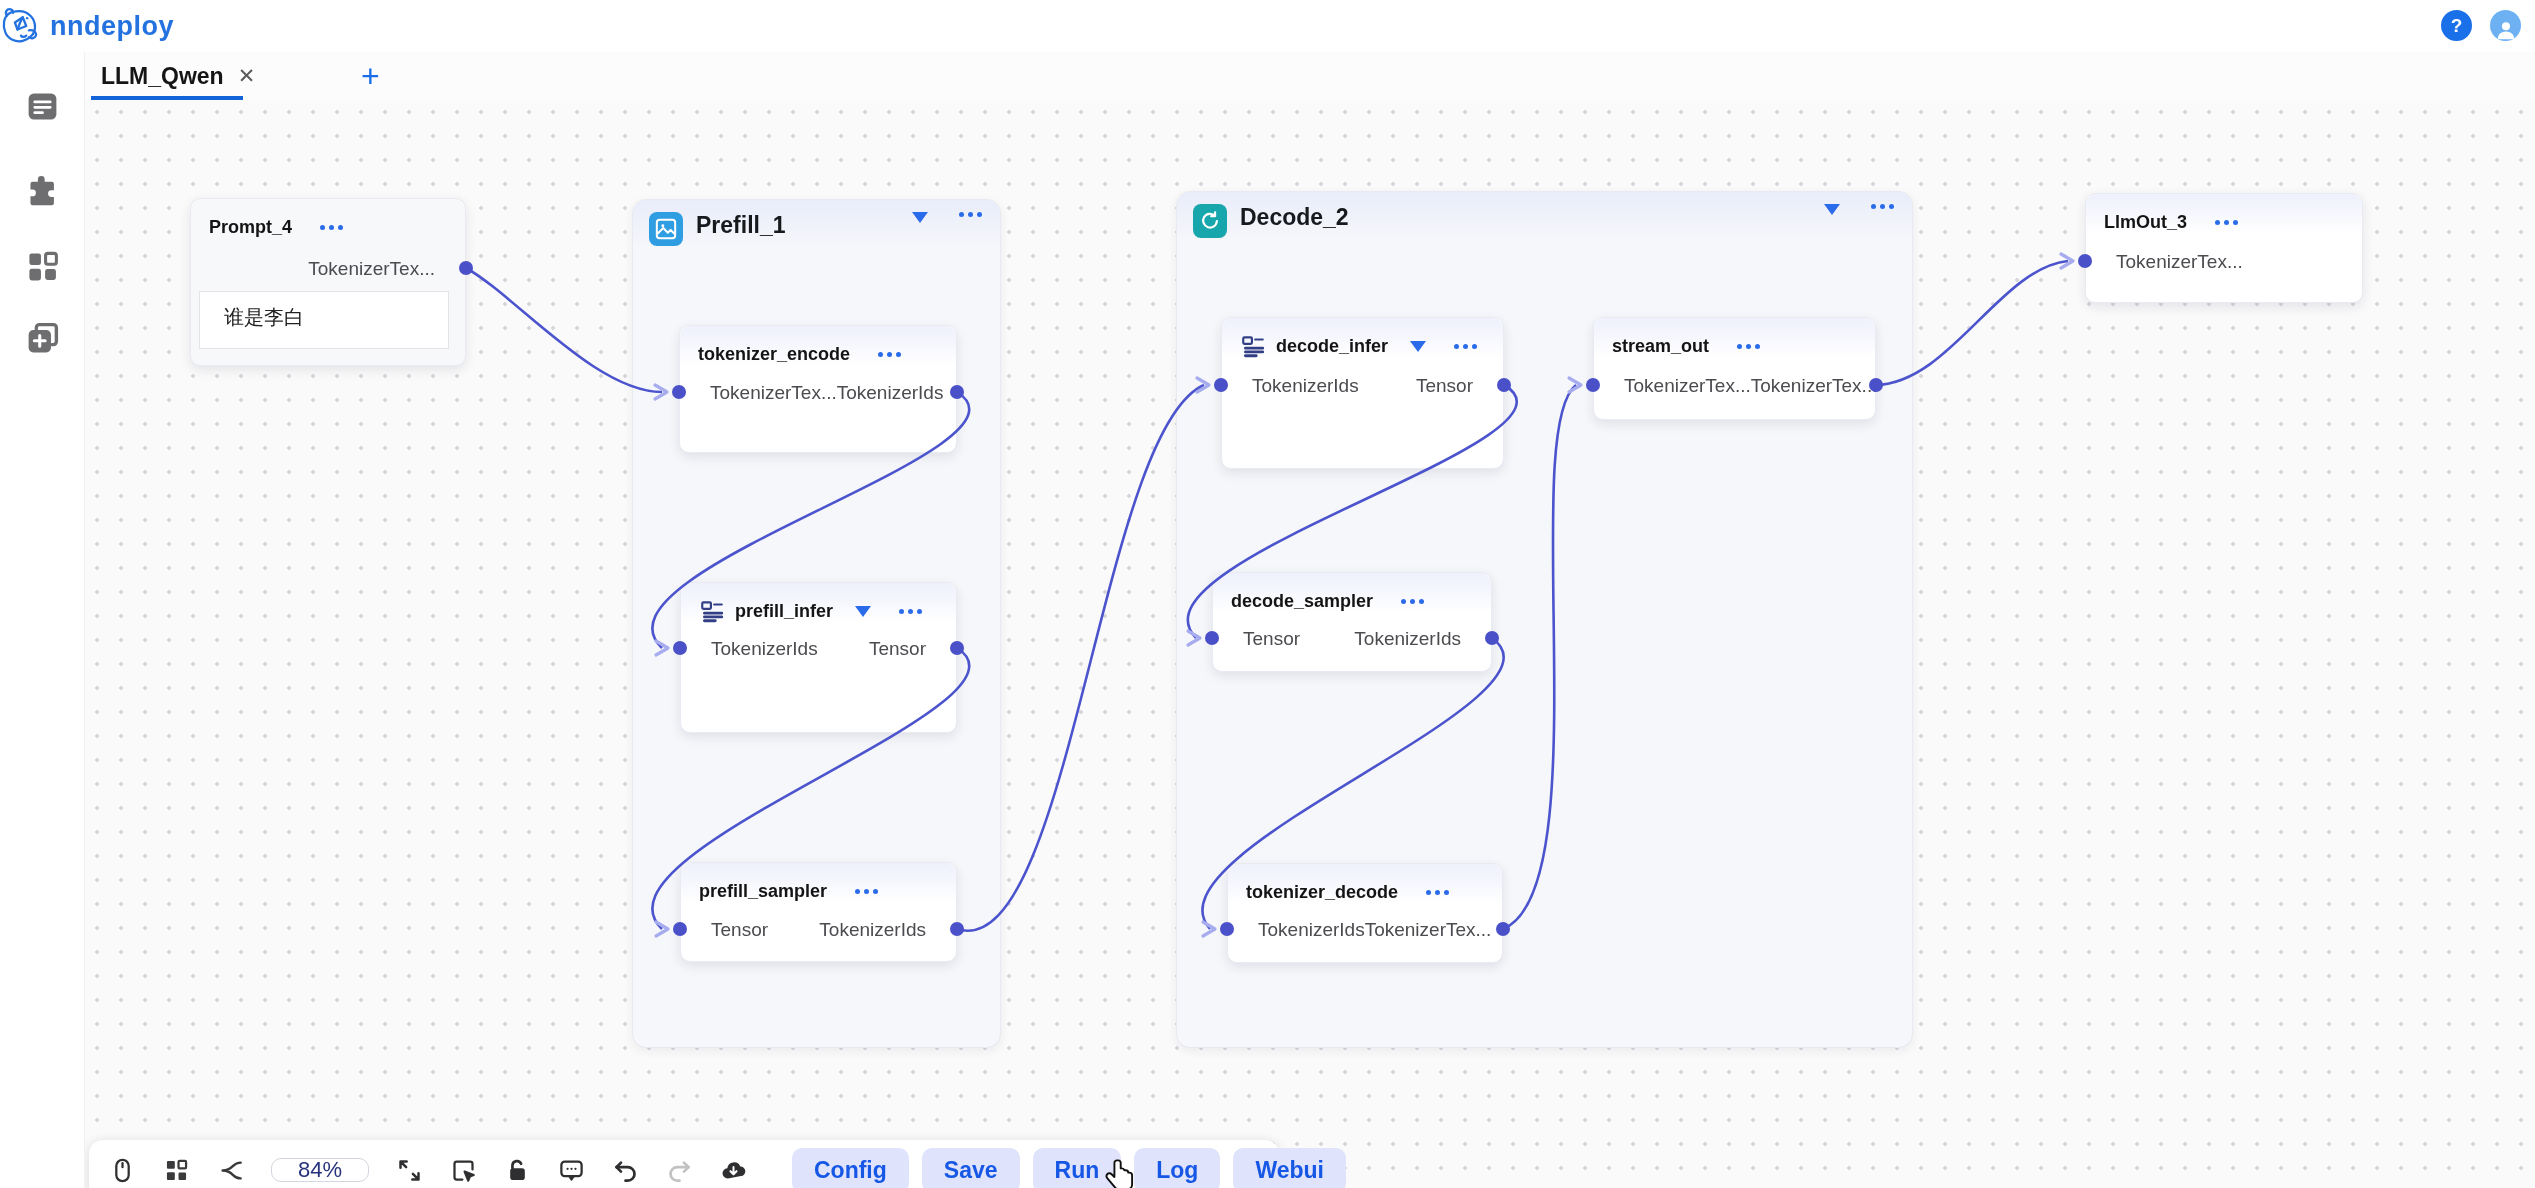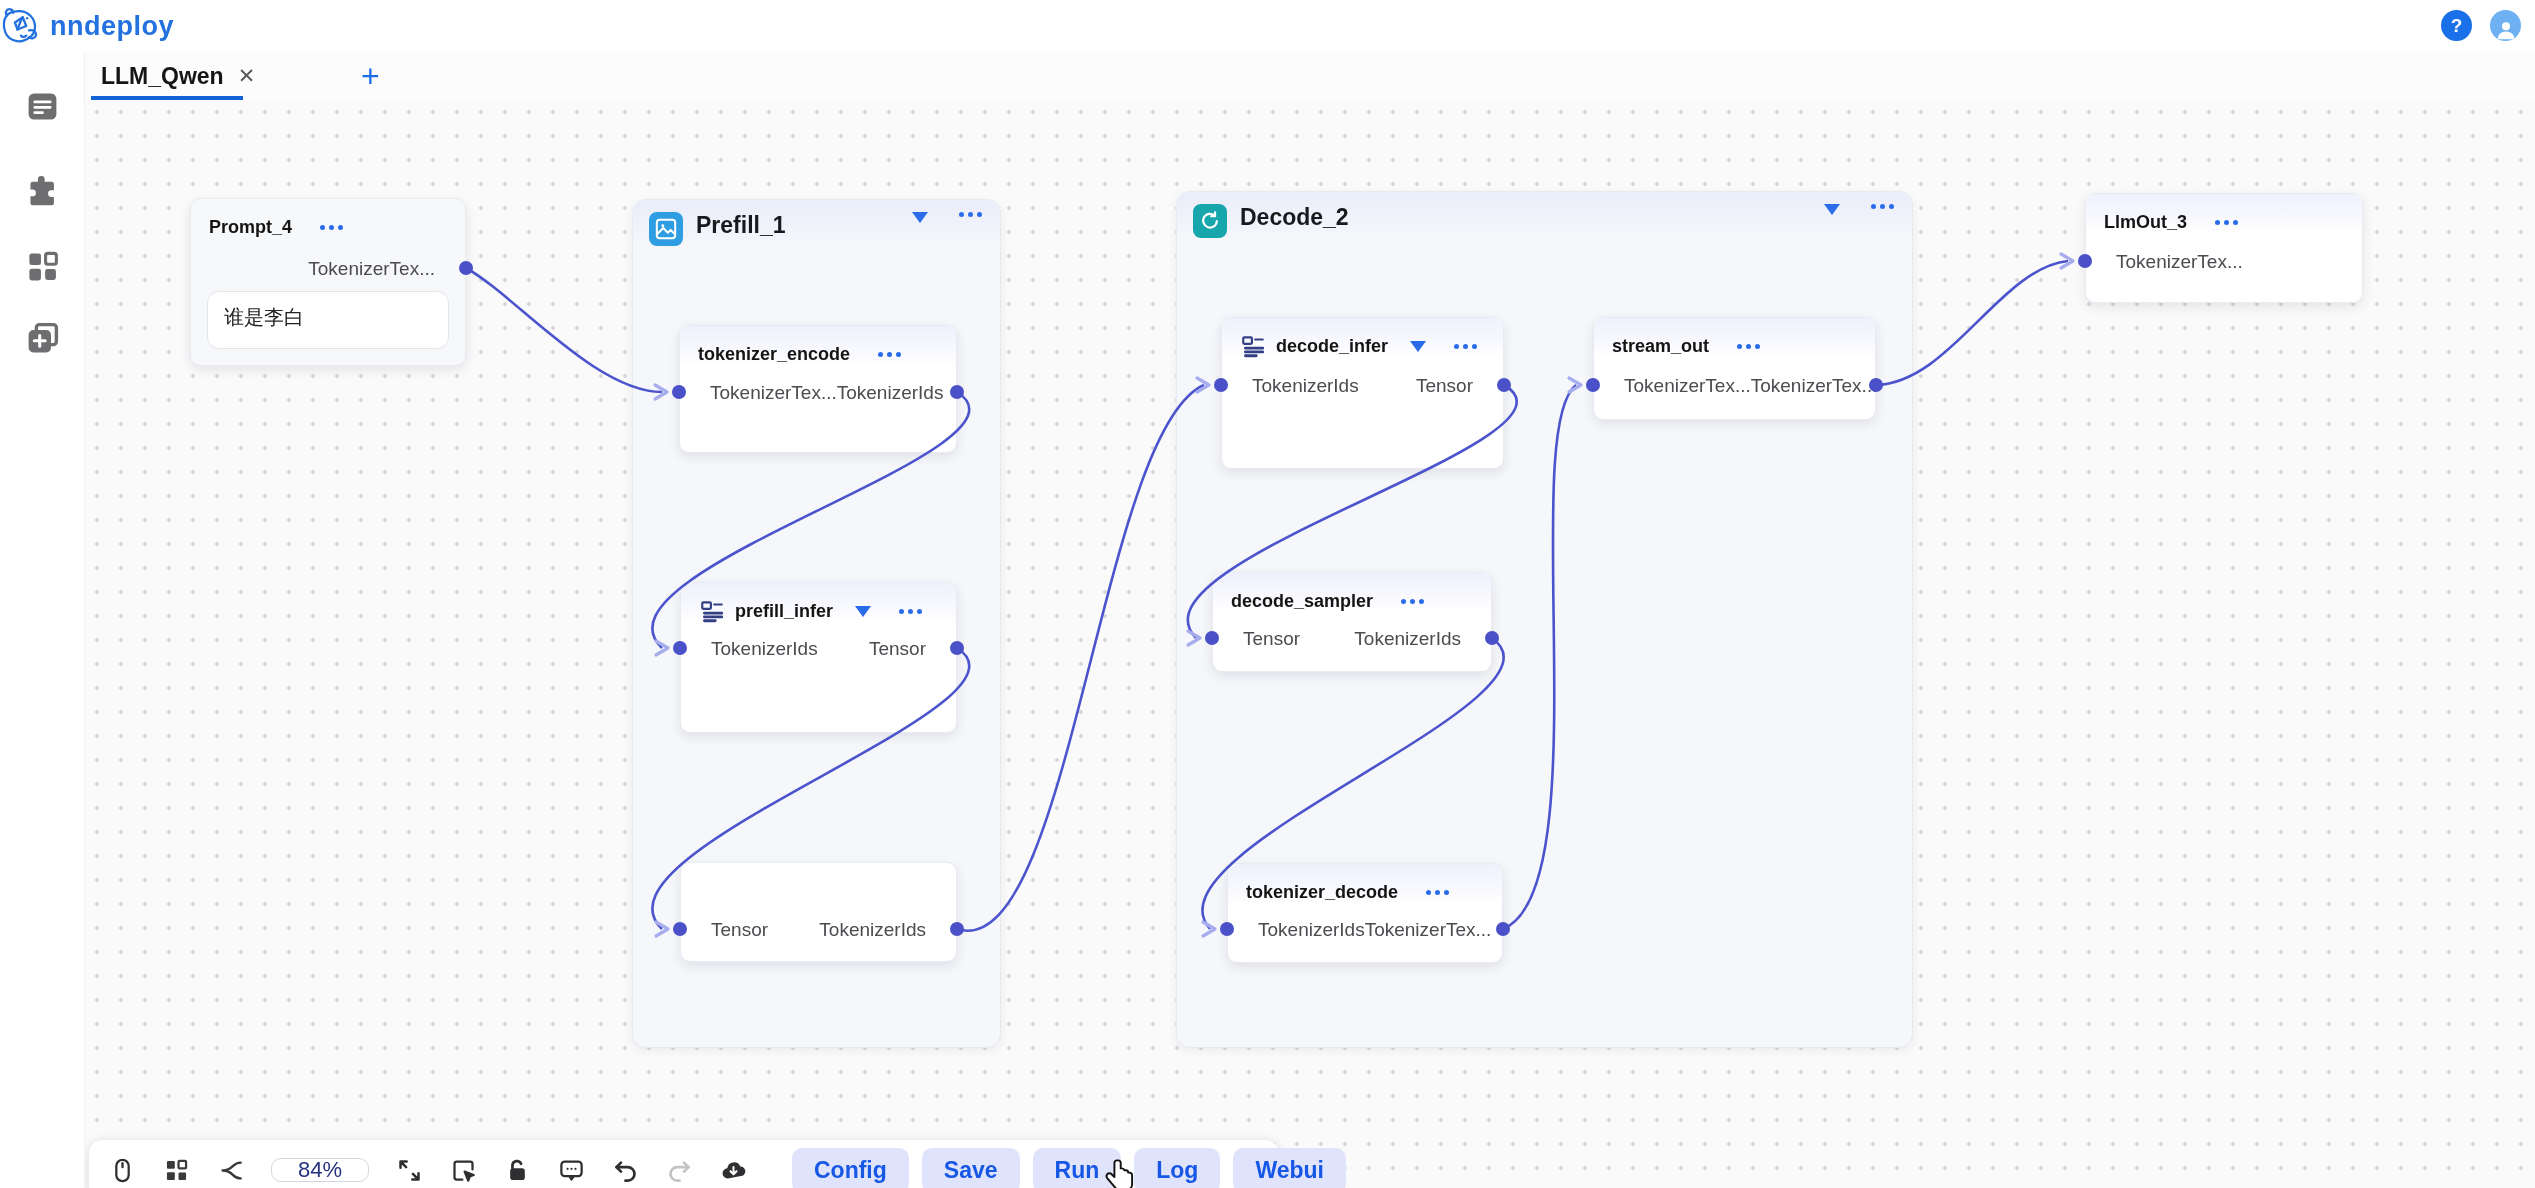--- a/index.html
+++ b/index.html
@@ -59,23 +59,23 @@
   .out-only { justify-content:flex-end; }
 
   .ml-auto { margin-left:auto; }
   .tri { width:0; height:0; border-left:8px solid transparent; border-right:8px solid transparent;
     border-top:11px solid #2a6bea; margin-left:auto; }
   .tri.inline { margin-left:12px; }
   .dots { display:inline-flex; gap:4px; margin-left:18px; align-items:center; }
   .dots i { width:5px; height:5px; border-radius:50%; background:#2a6bea; display:block; }
 
   .prompt-node { background:#f7f8fa; }
-  .prompt-text { position:absolute; left:16px; right:16px; top:92px; height:58px; background:#fff;
-    border:1px solid #e4e4e8; border-radius:12px; font-size:20px; color:#222;
-    padding:12px 16px; font-family:"Liberation Sans","DejaVu Sans",sans-serif; }
+  .prompt-text { position:absolute; left:8px; right:16px; top:92px; height:58px; background:#fff;
+    border:1px solid #e4e4e8; border-radius:0; font-size:20px; color:#222;
+    padding:12px 24px; font-family:"Liberation Sans","DejaVu Sans",sans-serif; }
 
   .badge-icon { width:34px; height:34px; border-radius:8px; display:flex;
     align-items:center; justify-content:center; flex:0 0 auto; }
   .badge-blue { background:#2f9de2; }
   .badge-teal { background:#17a6ab; }
 
   
   .edges { position:absolute; inset:0; z-index:3; pointer-events:none; }
 
   
@@ -185,20 +185,28 @@
           <i></i>
         </span>
     </div>
     <div class="ports" style="top:52px;">
       <span class="port-label">TokenizerIds</span>
       <span class="port-label">Tensor</span>
     </div>
   </div>
 
   <div class="node" style="left:680px;top:862px;width:277px;height:100px;">
+    <div class="node-hdr">
+      <span class="node-title">prefill_sampler</span>
+      <span class="dots ml-auto">
+          <i></i>
+          <i></i>
+          <i></i>
+        </span>
+    </div>
     <div class="ports" style="top:53px;">
       <span class="port-label">Tensor</span>
       <span class="port-label">TokenizerIds</span>
     </div>
   </div>
 
   <div class="node" style="left:1221px;top:317px;width:283px;height:152px;">
     <div class="node-hdr">
       <span style="display:flex;">
         <svg width="26" height="26" viewBox="0 0 24 24" fill="none" stroke="#333f85" stroke-width="2" stroke-linecap="round">

